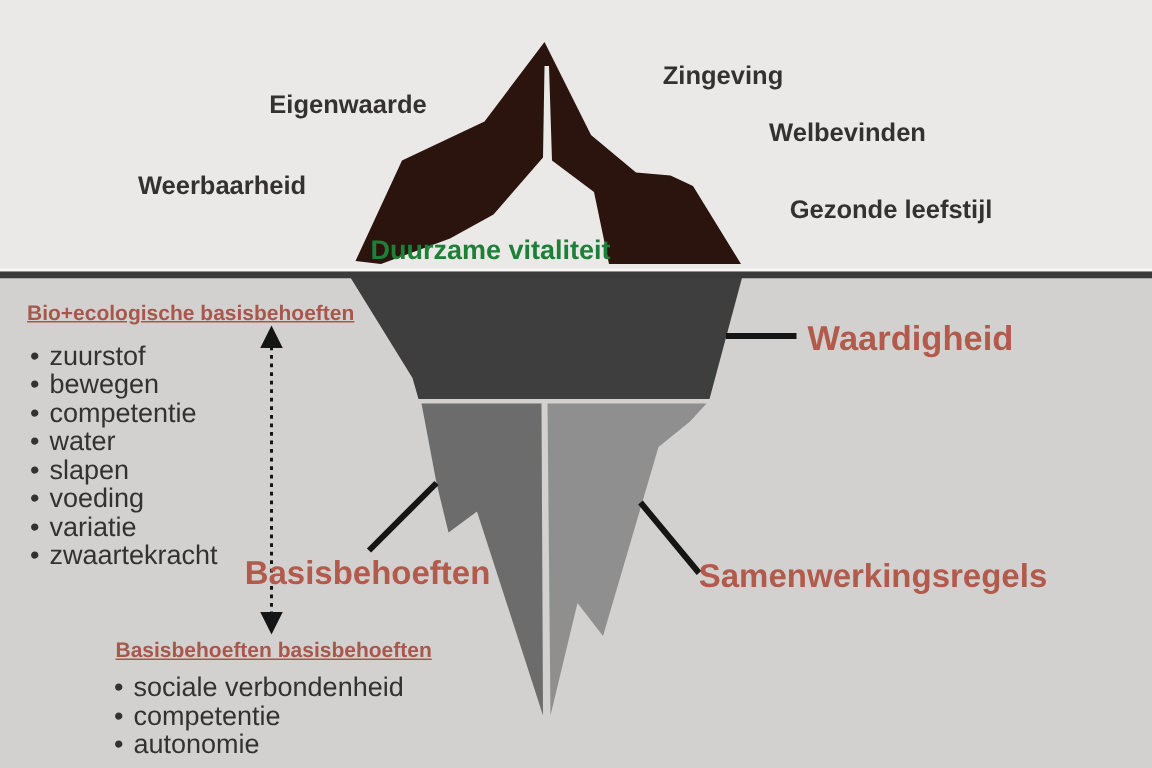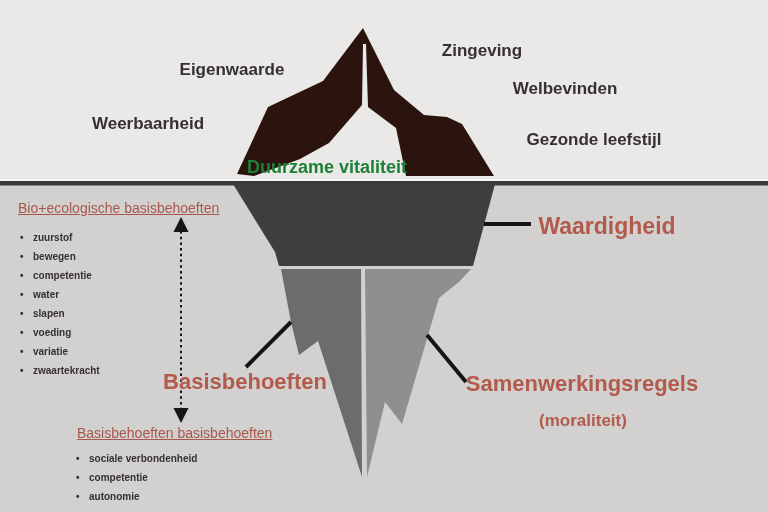--- a/index.html
+++ b/index.html
@@ -15,24 +15,24 @@
   .sky{position:absolute;left:0;top:0;width:768px;height:181px;background:var(--sky);}
   .sea{position:absolute;left:0;top:185px;width:768px;height:327px;background:var(--sea);}
   .diagram-svg{position:absolute;left:0;top:0;width:768px;height:512px;}
   .label{position:absolute;transform:translate(-50%,-50%);white-space:nowrap;font-weight:bold;}
   .surface-label{font-size:17px;color:var(--text-dark);}
   .waterline-label{font-size:18px;color:var(--accent-green);}
   .deep-label{color:var(--accent-red);}
   .lg{font-size:22px;}
   .xl{font-size:23px;}
   .md{font-size:17px;}
-  .section-heading{position:absolute;font-size:14px;font-weight:normal;color:var(--heading-red);
+  .section-heading{position:absolute;font-size:14px;font-weight:bold;color:var(--heading-red);
     text-decoration:underline;white-space:nowrap;}
   .bullet-list{position:absolute;list-style:none;}
-  .bullet-list li{position:relative;padding-left:13px;font-size:10px;font-weight:bold;
+  .bullet-list li{position:relative;padding-left:13px;font-size:18px;font-weight:normal;
     color:var(--text-dark);line-height:19px;white-space:nowrap;}
   .bullet-list li::before{content:"\2022";position:absolute;left:0;top:0;}
 </style>
 </head>
 <body>
 
 <div class="stage">
 
   <div class="sky"></div>
   <div class="sea"></div>
@@ -66,21 +66,20 @@
   <div class="label surface-label" style="left:148px;top:124px">Weerbaarheid</div>
   <div class="label surface-label" style="left:482px;top:51px">Zingeving</div>
   <div class="label surface-label" style="left:565px;top:89px">Welbevinden</div>
   <div class="label surface-label" style="left:594px;top:140px">Gezonde leefstijl</div>
 
   <div class="label waterline-label" style="left:327px;top:167px">Duurzame vitaliteit</div>
 
   <div class="label deep-label xl" style="left:607px;top:226px">Waardigheid</div>
   <div class="label deep-label lg" style="left:245px;top:382px">Basisbehoeften</div>
   <div class="label deep-label lg" style="left:582px;top:384px">Samenwerkingsregels</div>
-  <div class="label deep-label md" style="left:583px;top:421px">(moraliteit)</div>
 
   <div class="section-heading" style="left:18px;top:200px">Bio+ecologische basisbehoeften</div>
   <ul class="bullet-list" style="left:20px;top:228px">
     <li>zuurstof</li>
     <li>bewegen</li>
     <li>competentie</li>
     <li>water</li>
     <li>slapen</li>
     <li>voeding</li>
     <li>variatie</li>

